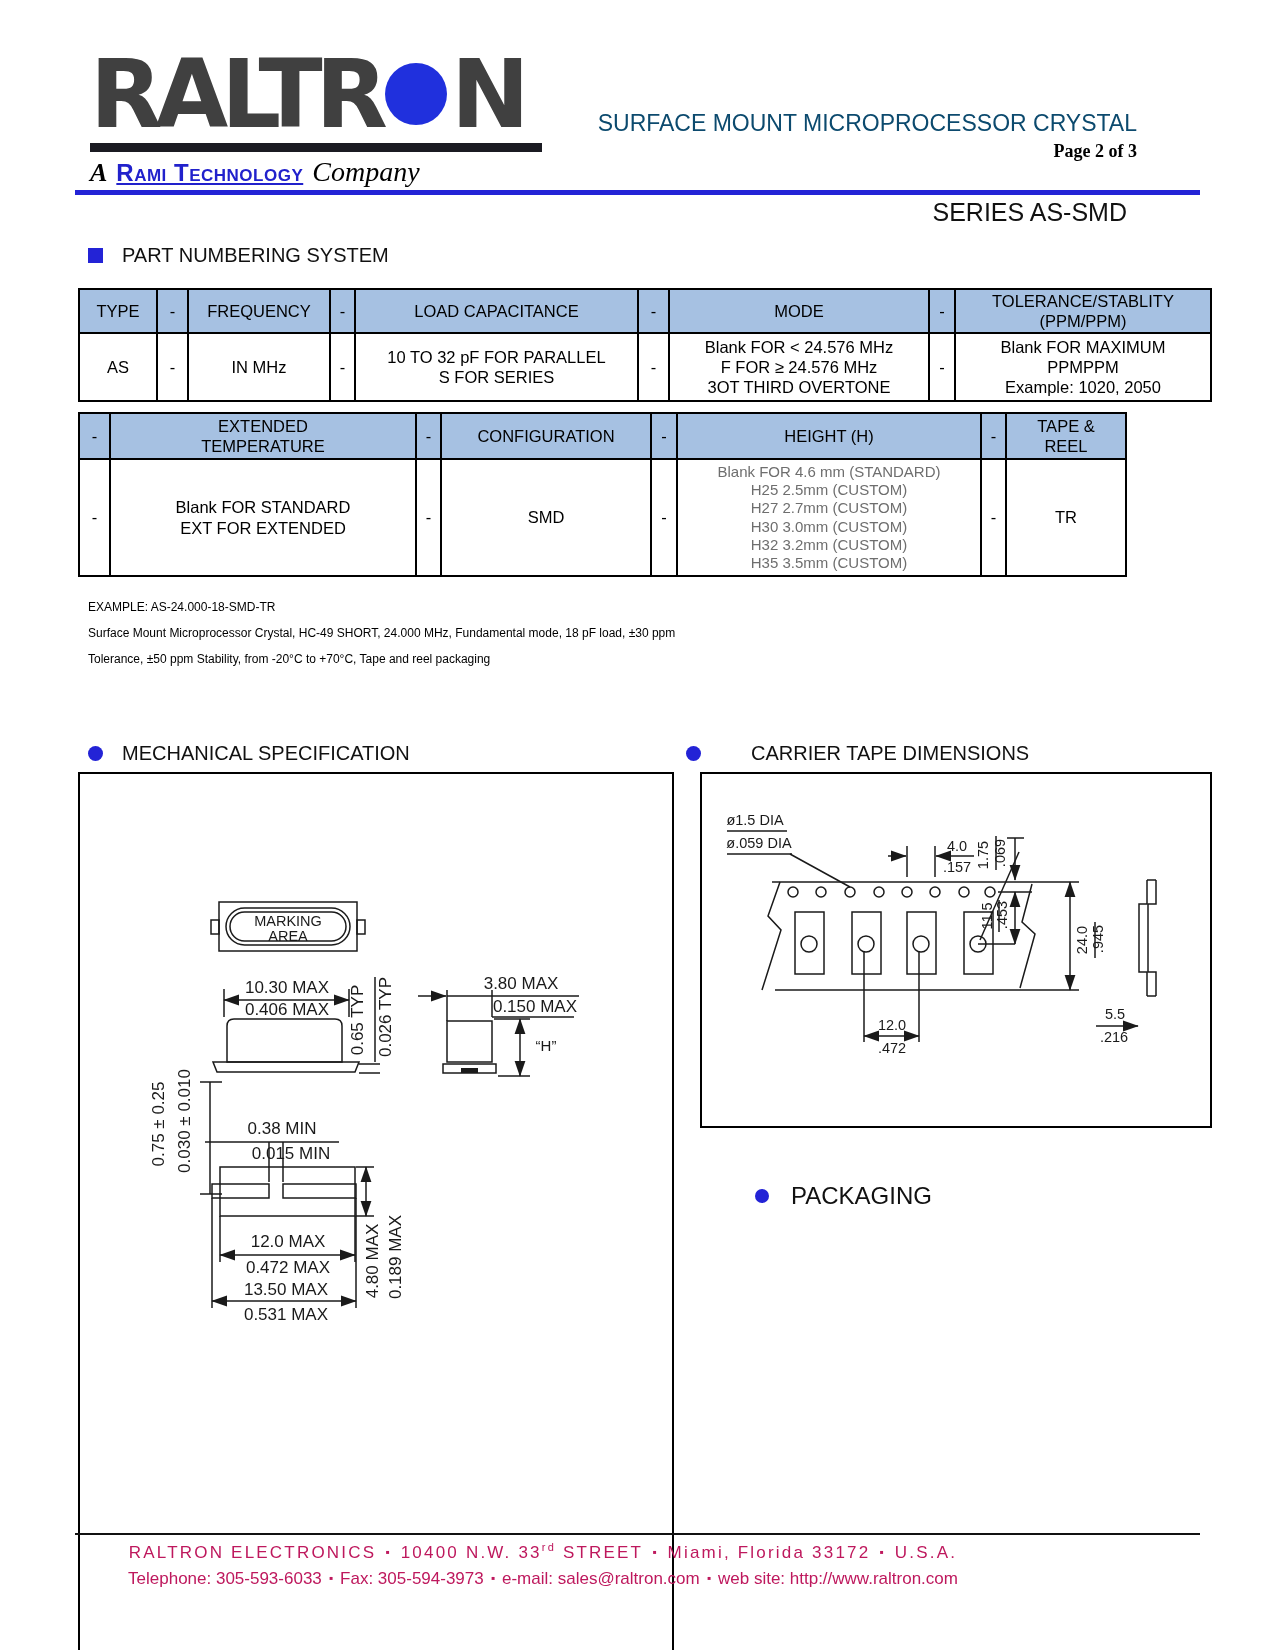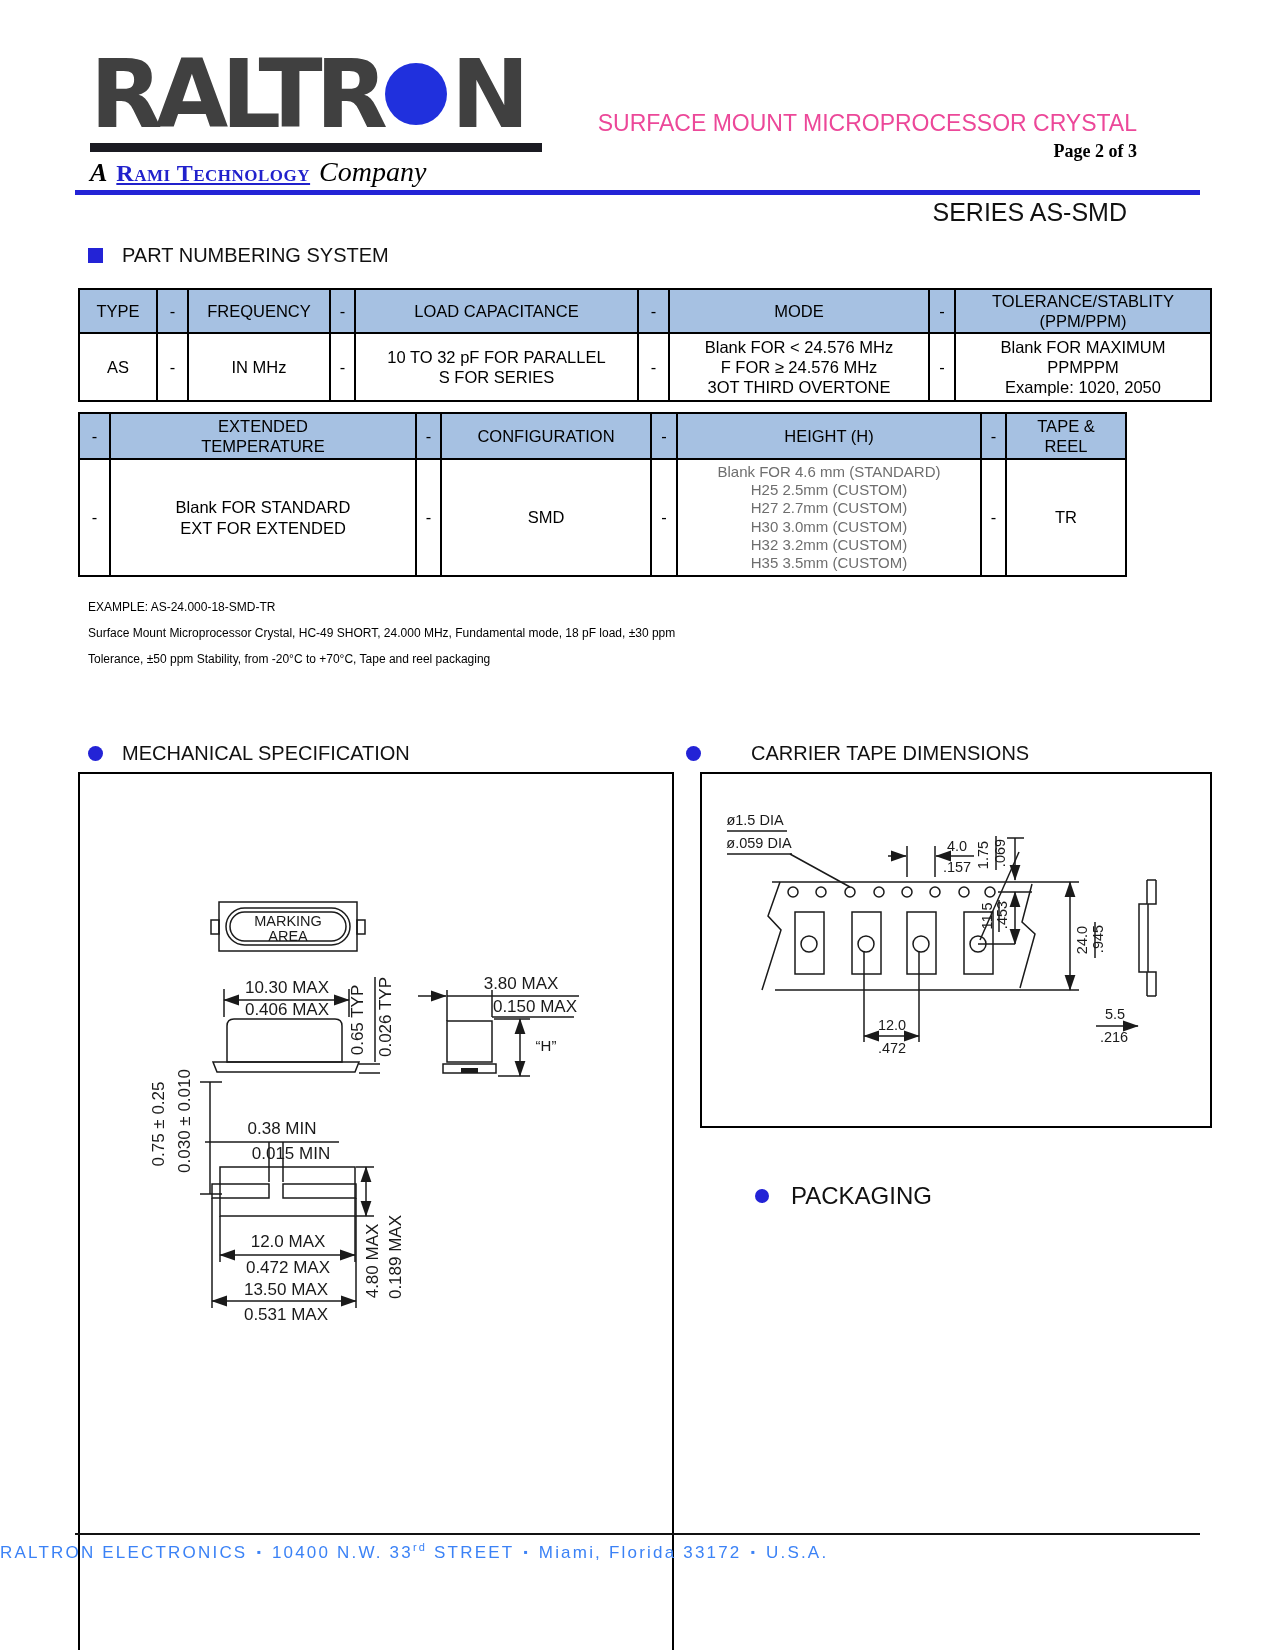--- a/index.html
+++ b/index.html
@@ -13,25 +13,25 @@
   body{background:#e8e8e8;font-family:"Liberation Sans",sans-serif;}
   .page{position:relative;width:1275px;height:1650px;background:#ffffff;margin:0 auto;color:#000;overflow:hidden;}
 
   
   .logo{position:absolute;left:90px;top:52px;}
   .logo-word{font-family:"DejaVu Sans",sans-serif;font-weight:900;font-size:94px;line-height:0.92;letter-spacing:-7px;color:#404040;white-space:nowrap;}
   .ldot{display:inline-block;width:62px;height:62px;border-radius:50%;background:var(--logo-dot);margin:0 4px;vertical-align:2px;}
   .logo-bar{width:452px;height:9px;background:#1b1b22;margin-top:5px;}
   .logo-tagline{margin-top:4px;display:flex;align-items:baseline;gap:9px;white-space:nowrap;}
   .tag-a{font-family:"Liberation Serif",serif;font-style:italic;font-weight:bold;font-size:26px;}
-  .tag-rami{font-family:Liberation Serif, serif;font-variant:small-caps;font-weight:bold;font-size:24px;color:var(--rami-blue);text-decoration:underline;letter-spacing:0.5px;}
+  .tag-rami{font-family:Liberation Sans, sans-serif;font-variant:small-caps;font-weight:bold;font-size:24px;color:var(--rami-blue);text-decoration:underline;letter-spacing:0.5px;}
   .tag-co{font-family:"Liberation Serif",serif;font-style:italic;font-size:28px;}
 
   .title-block{position:absolute;right:138px;top:110px;text-align:right;}
-  .doc-title{font-size:23px;color:#ec4899;}
+  .doc-title{font-size:23px;color:#0c4a6e;}
   .doc-page{font-family:"Liberation Serif",serif;font-weight:bold;font-size:18px;margin-top:4px;}
   .blue-rule{position:absolute;left:75px;top:190px;width:1125px;height:5px;background:var(--accent-blue);}
   .series{position:absolute;right:148px;top:198px;font-size:25px;color:#111;}
 
   
   .sec-head{position:absolute;display:flex;align-items:center;font-size:20px;color:#111;white-space:nowrap;}
   .sq-bullet{width:15px;height:15px;background:var(--accent-blue);margin-right:19px;flex:none;}
   .cir-bullet{width:15px;height:15px;border-radius:50%;background:var(--accent-blue);flex:none;}
 
   
@@ -60,21 +60,21 @@
   .hl{font-size:15px;}
   .ct{font-size:14.5px;}
 
   
   .packaging{position:absolute;left:755px;top:1182px;}
   .pack-head{display:flex;align-items:center;gap:22px;font-size:24px;color:#111;}
   .pack-lines{margin-left:37px;margin-top:8px;font-size:18.5px;line-height:25.5px;}
 
   
   .footer-rule{position:absolute;left:75px;top:1533px;width:1125px;height:2px;background:#111;}
-  .footer{position:absolute;left:0;top:1541px;width:1086px;text-align:left;color:#3b82f6;}
+  .footer{position:absolute;left:0;top:1541px;width:1086px;text-align:center;color:#be185d;}
   .f1{font-size:17px;letter-spacing:2.2px;white-space:nowrap;}
   .f2{font-size:17px;margin-top:6px;white-space:nowrap;}
   .fb{font-size:12px;vertical-align:2px;margin:0 9px;}
   sup{font-size:11px;}
 </style>
 </head>
 <body>
 
 <div class="page">
 
@@ -412,15 +412,18 @@
       <span class="cir-bullet" style="width:14px;height:14px;"></span>
       <span>PACKAGING</span>
     </div>
   </div>
 
   <div class="footer-rule"></div>
   <div class="footer">
     <div class="f1">
       <span>RALTRON ELECTRONICS</span><span class="fb">▪</span><span><span>10400 N.W. 33</span><sup>rd</sup><span> STREET</span></span><span class="fb">▪</span><span>Miami, Florida 33172</span><span class="fb">▪</span><span>U.S.A.</span>
     </div>
+    <div class="f2">
+      <span>Telephone: 305-593-6033</span><span class="fb" style="margin:0 7px;">▪</span><span>Fax: 305-594-3973</span><span class="fb" style="margin:0 7px;">▪</span><span>e-mail: sales@raltron.com</span><span class="fb" style="margin:0 7px;">▪</span><span>web site: http://www.raltron.com</span>
+    </div>
   </div>
 
 </div>
 
 </body></html>

